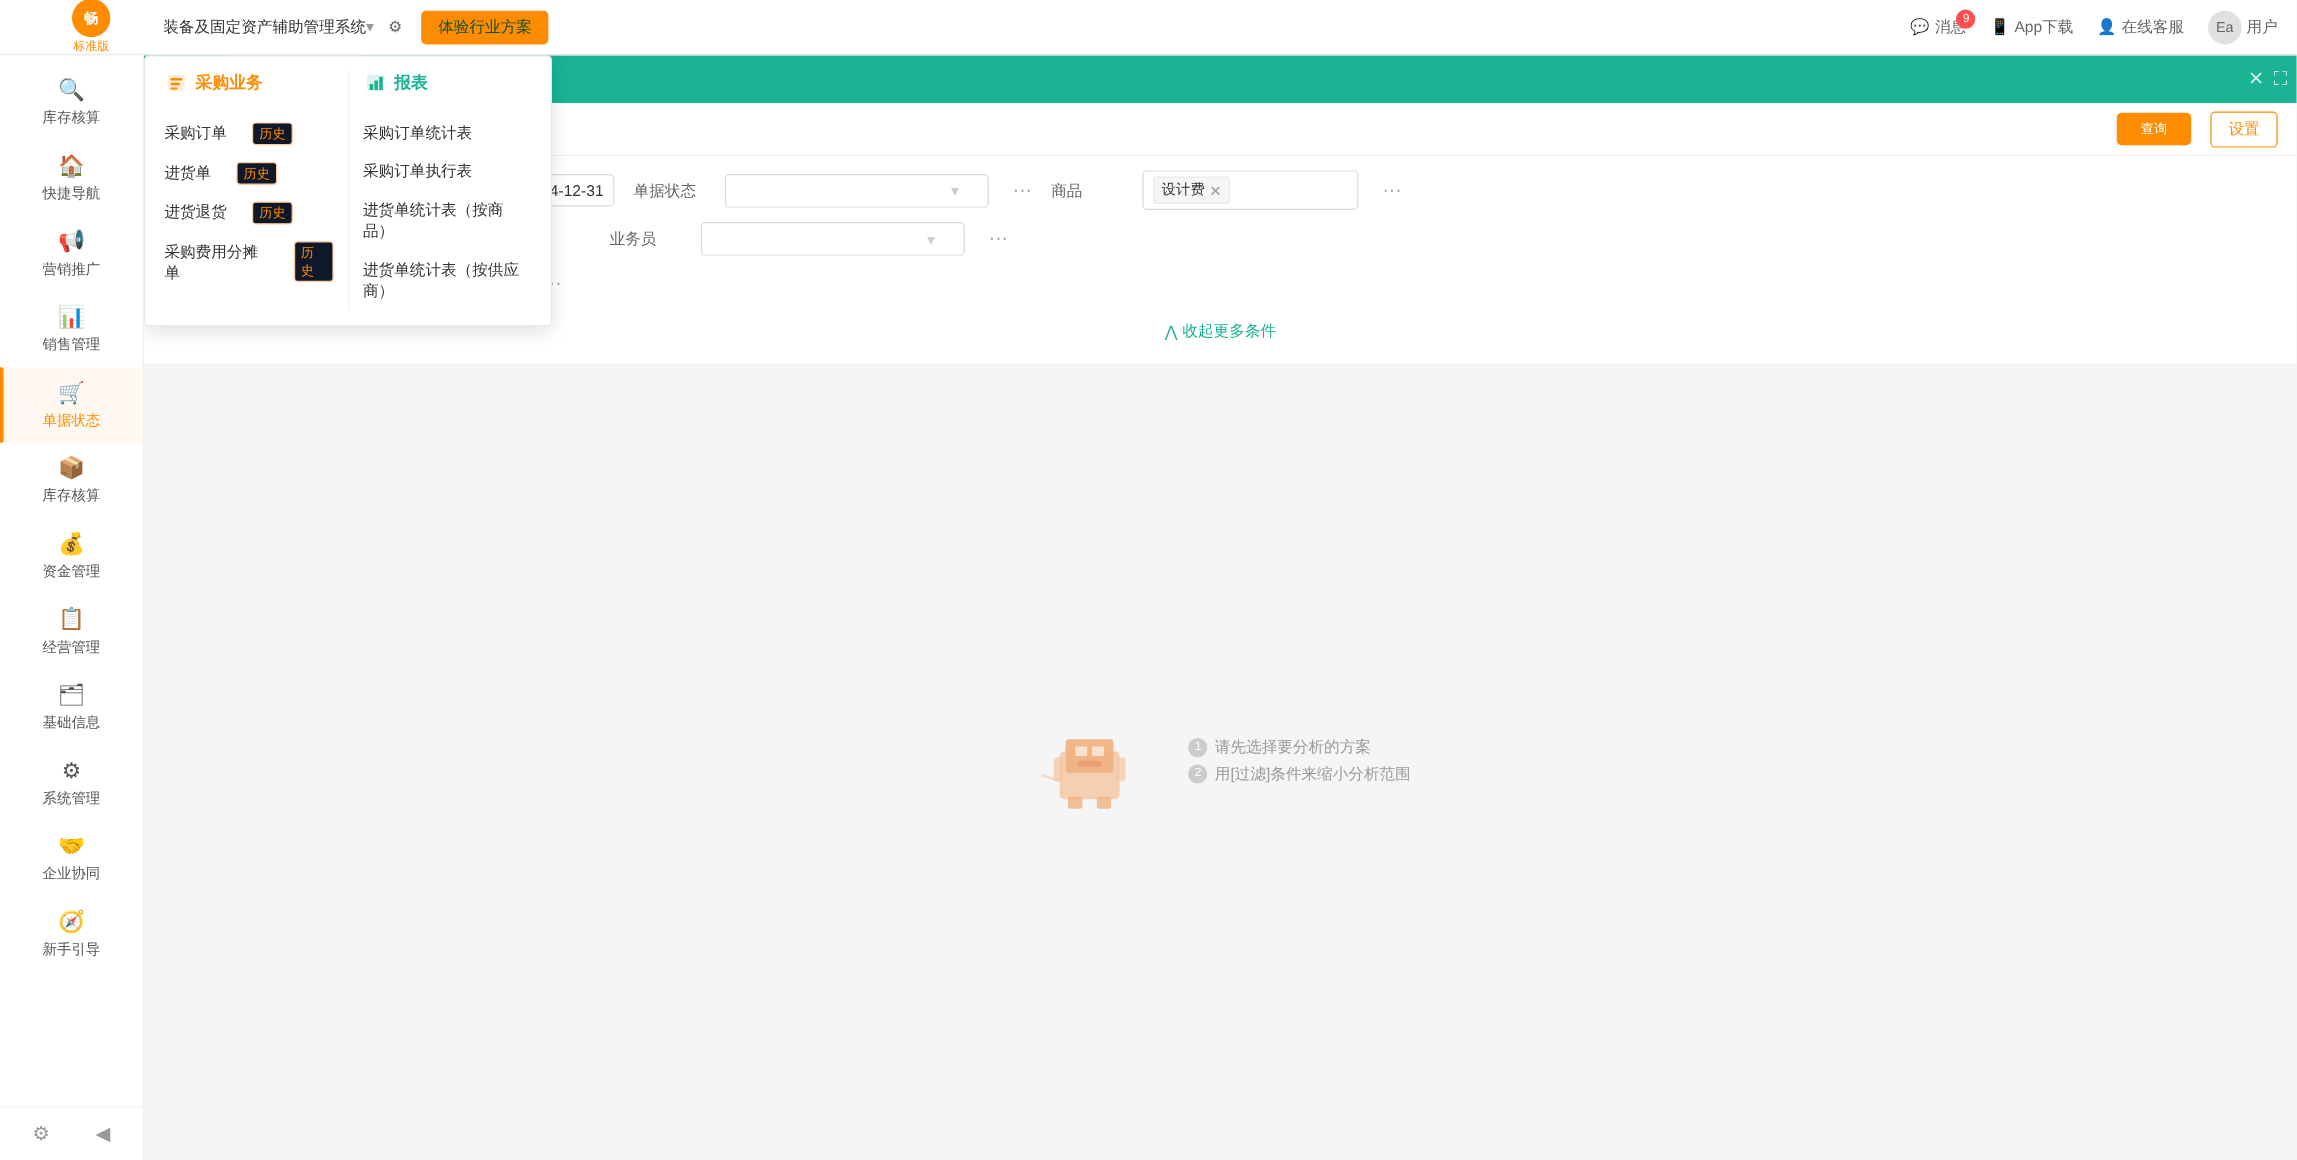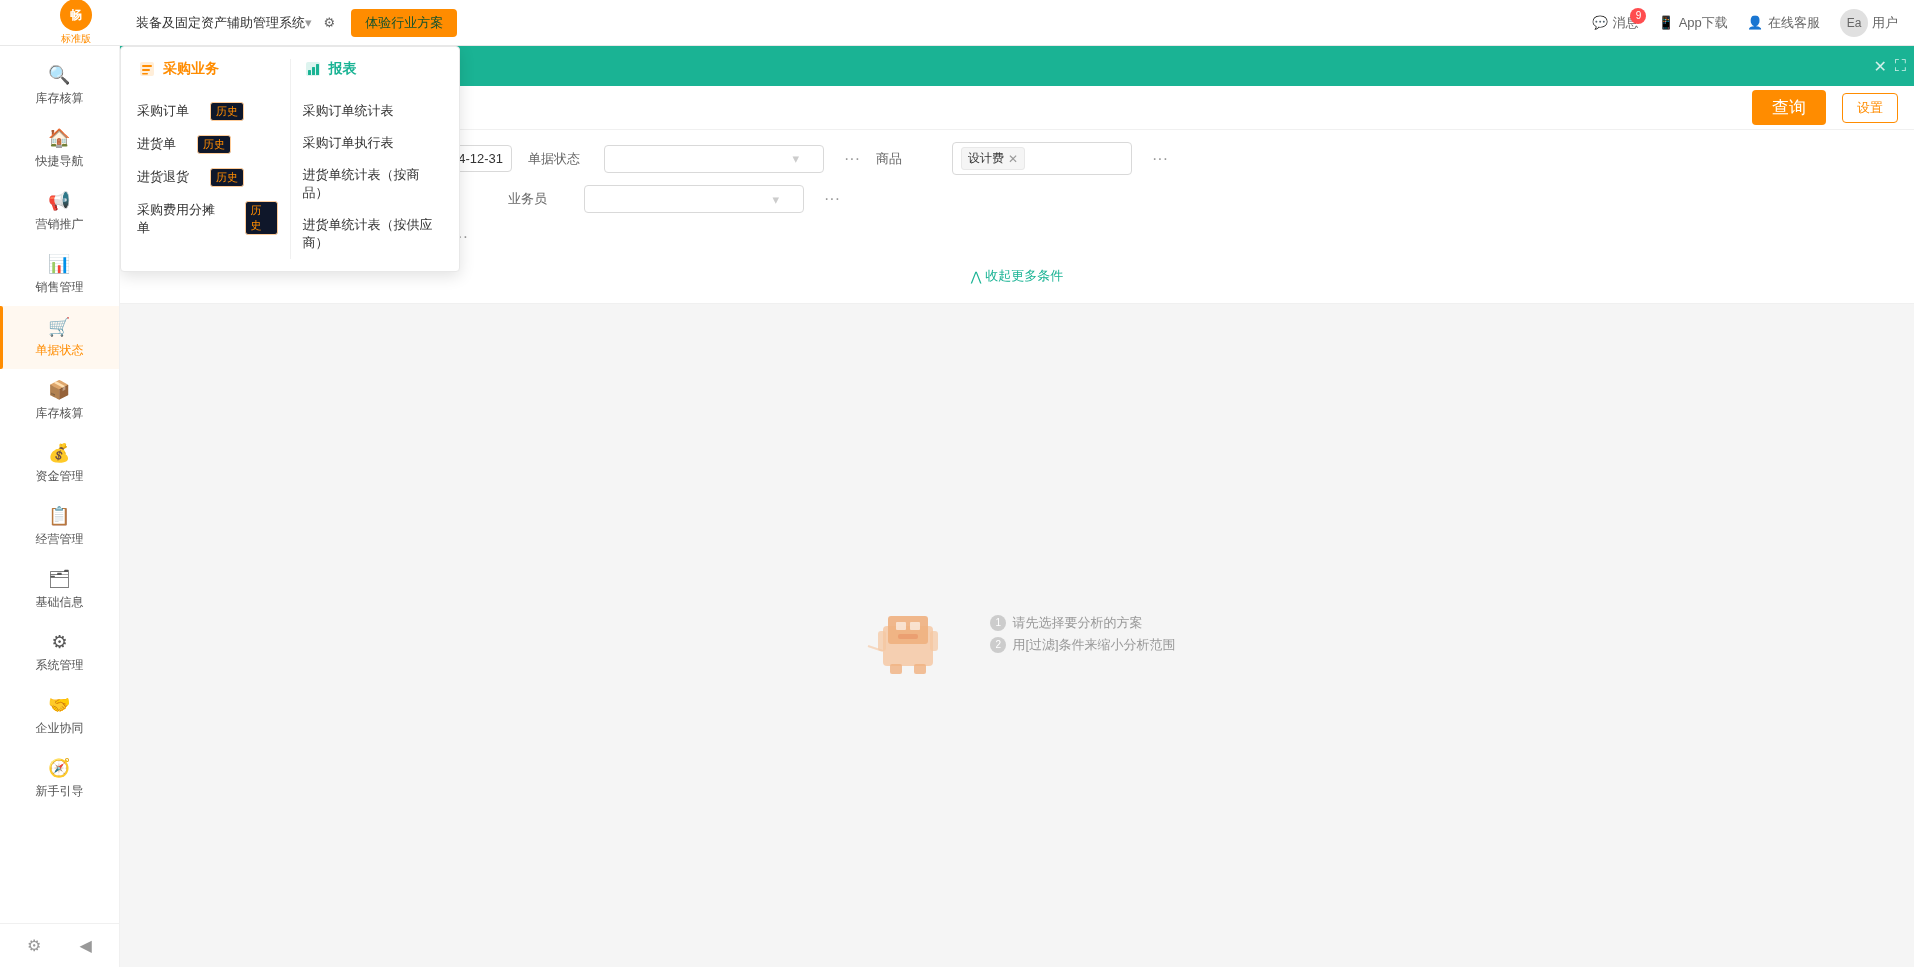--- a/index.html
+++ b/index.html
@@ -231,21 +231,21 @@
       font-size: 13px;
       cursor: pointer;
     }
     .query-btn {
       background: #ff8c00;
       color: #fff;
       border: none;
       padding: 6px 20px;
       border-radius: 4px;
       cursor: pointer;
-      font-size: 17px;
+      font-size: 11px;
       margin-left: auto;
     }
     .set-btn {
       background: #fff;
       color: #ff8c00;
       border: 1px solid #ff8c00;
       padding: 5px 14px;
       border-radius: 4px;
       cursor: pointer;
       font-size: 13px;

